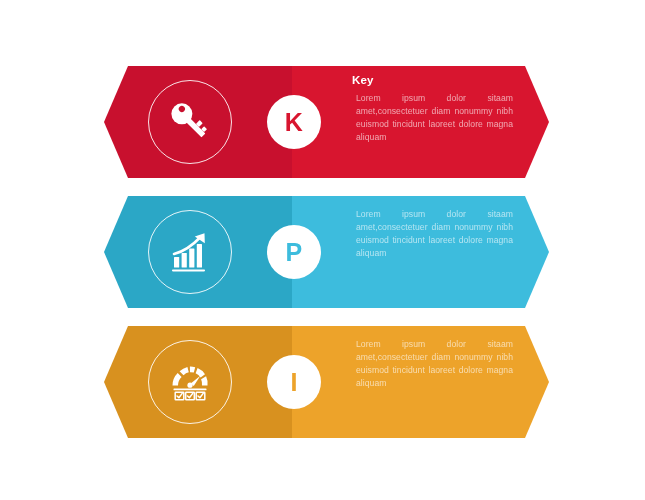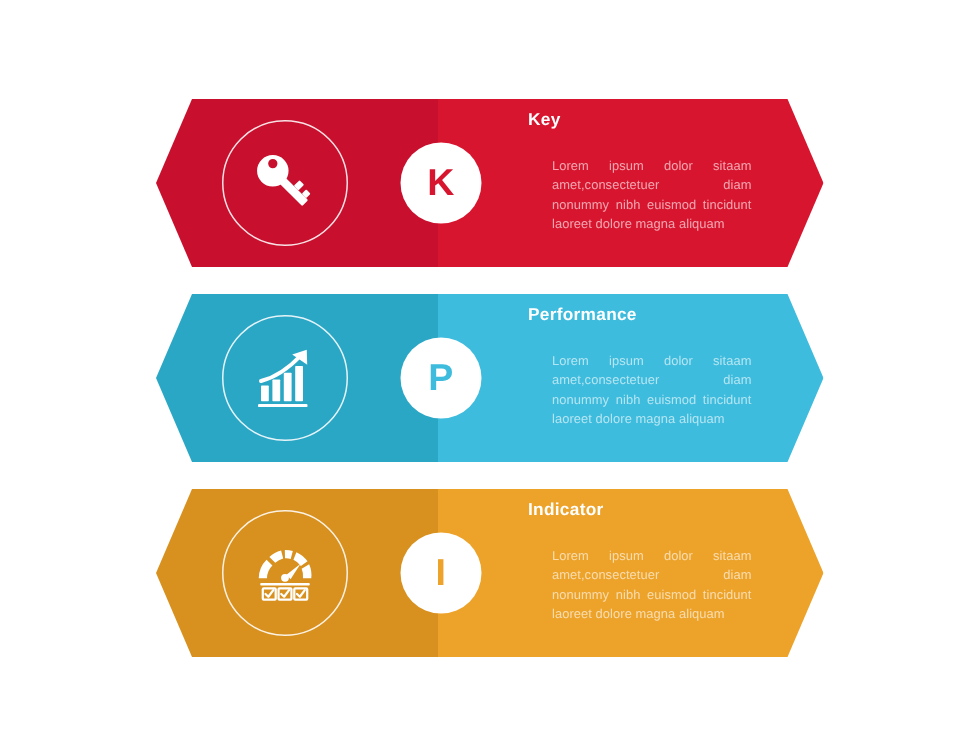--- a/index.html
+++ b/index.html
@@ -91,21 +91,21 @@
     font-weight: bold;
     color: #ffffff;
     margin: 0 0 3px 0;
     letter-spacing: 0.2px;
     line-height: 1.2;
   }
   .body-text {
     font-size: 8.6px;
     line-height: 1.52;
     color: rgba(255,255,255,0.62);
-    margin: 16px;
+    margin: 4px;
     text-align: justify;
     letter-spacing: 0.05px;
   }
 </style>
 </head>
 <body>
 
 <div class="canvas">
 
   <div class="banner banner-1">
@@ -154,21 +154,20 @@
           <polygon points="40.5,7.2 40.8,17.2 30.8,10.4"></polygon>
         </g>
       </svg>
     </div>
 
     <div class="letter-circle">
       <span style="color:#3dbcdd">P</span>
     </div>
 
     <div class="text-block">
-      <p class="heading">Performance</p>
       <p class="body-text">Lorem ipsum dolor sitaam amet,consectetuer diam nonummy nibh euismod tincidunt laoreet dolore magna aliquam</p>
     </div>
   </div>
 
   <div class="banner banner-3">
     <svg class="banner-svg" viewBox="0 0 445 112" preserveAspectRatio="none">
       <polygon points="24,0 188,0 188,112 24,112 0,56" fill="#d8911f"></polygon>
       <polygon points="188,0 421,0 445,56 421,112 188,112" fill="#eda32a"></polygon>
     </svg>
 
@@ -193,18 +192,17 @@
           </g>
         </g>
       </svg>
     </div>
 
     <div class="letter-circle">
       <span style="color:#eda32a">I</span>
     </div>
 
     <div class="text-block">
-      <p class="heading">Indicator</p>
       <p class="body-text">Lorem ipsum dolor sitaam amet,consectetuer diam nonummy nibh euismod tincidunt laoreet dolore magna aliquam</p>
     </div>
   </div>
 
 </div>
 
 </body></html>

